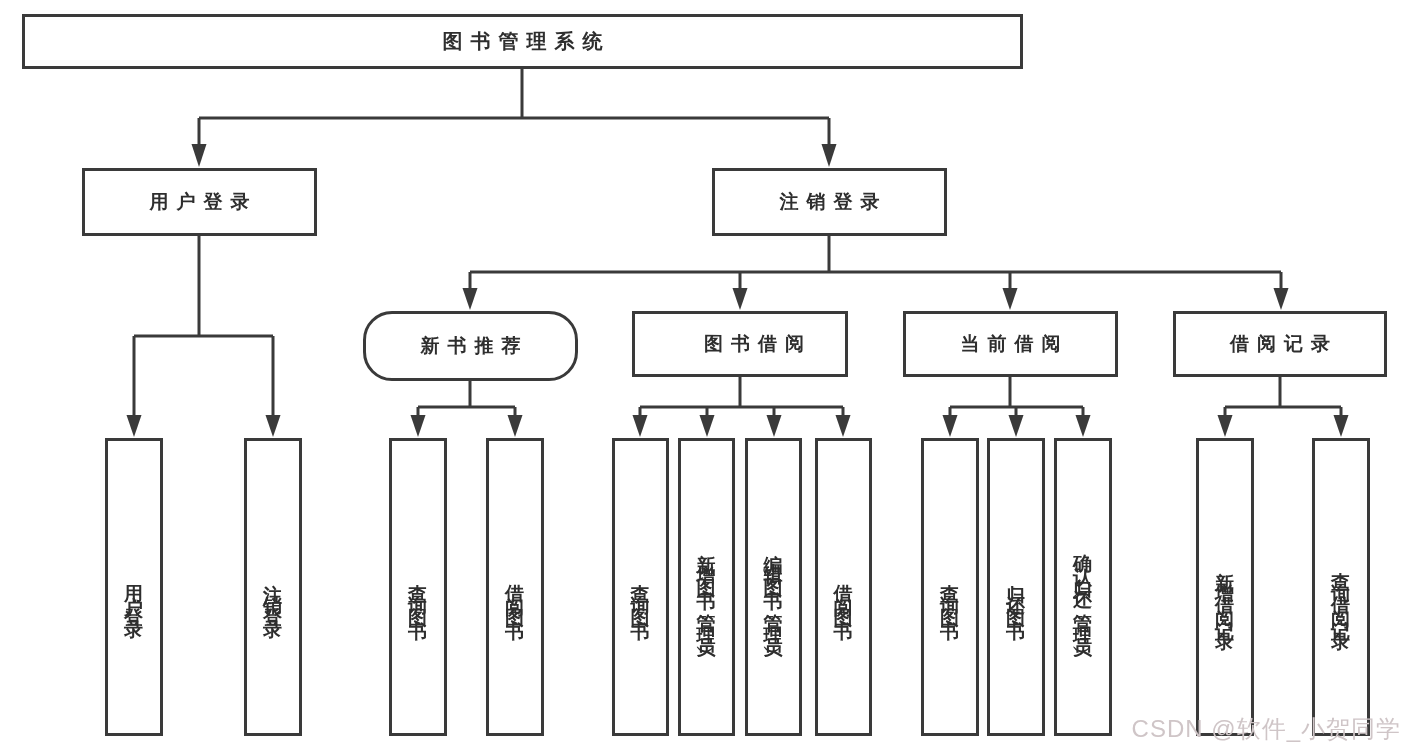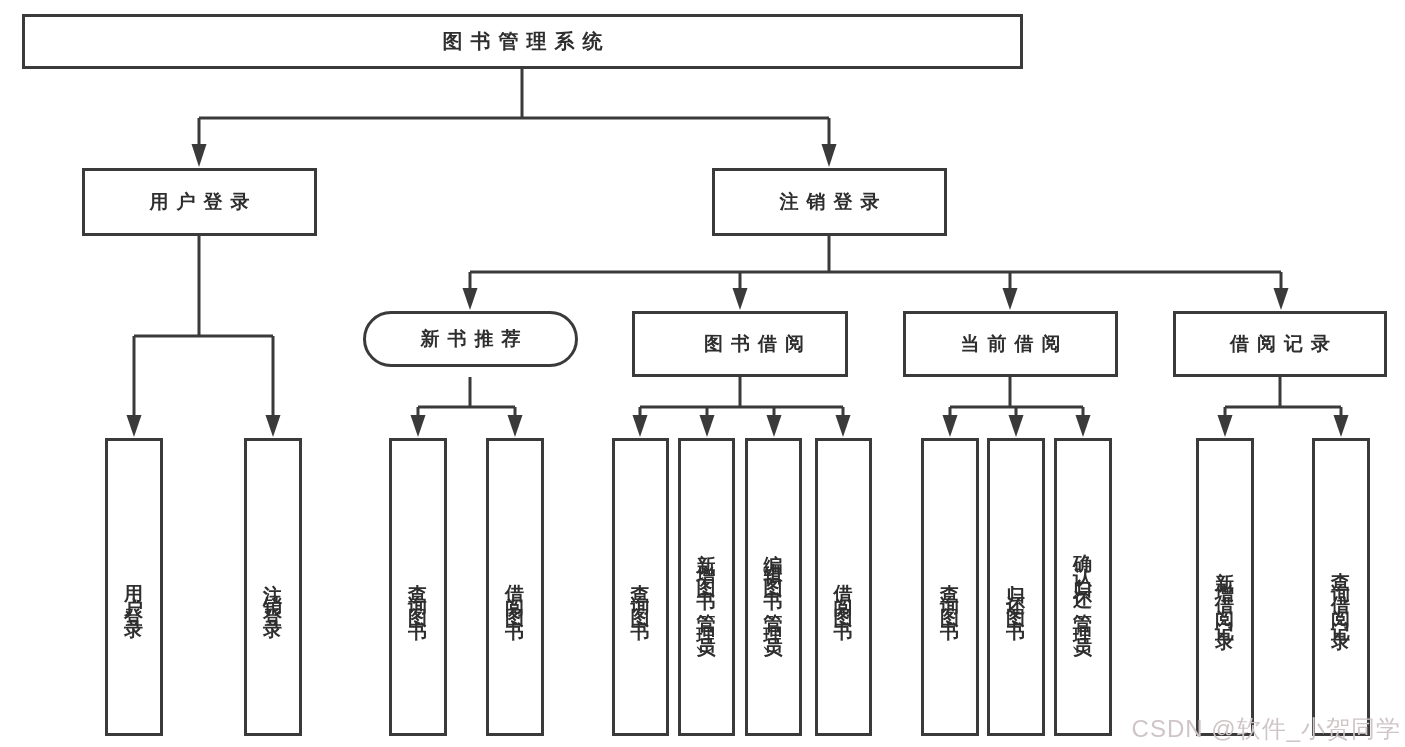--- a/index.html
+++ b/index.html
@@ -131,21 +131,21 @@
     <span class="title-label">图书管理系统</span>
   </div>
 
   <div class="node" style="left:82px; top:168px; width:235px; height:68px;">
     <span class="h-label">用户登录</span>
   </div>
   <div class="node" style="left:712px; top:168px; width:235px; height:68px;">
     <span class="h-label">注销登录</span>
   </div>
 
-  <div class="node" style="left:363px; top:311px; width:215px; height:56px;border-radius:29px;">
+  <div class="node" style="left:363px; top:311px; width:215px; height:70px;border-radius:29px;">
     <span class="h-label">新书推荐</span>
   </div>
   <div class="node" style="left:632px; top:311px; width:216px; height:66px;padding-left:28px;">
     <span class="h-label">图书借阅</span>
   </div>
   <div class="node" style="left:1173px; top:311px; width:214px; height:66px;">
     <span class="h-label">借阅记录</span>
   </div>
   <div class="node" style="left:903px; top:311px; width:215px; height:66px;">
     <span class="h-label">当前借阅</span>

